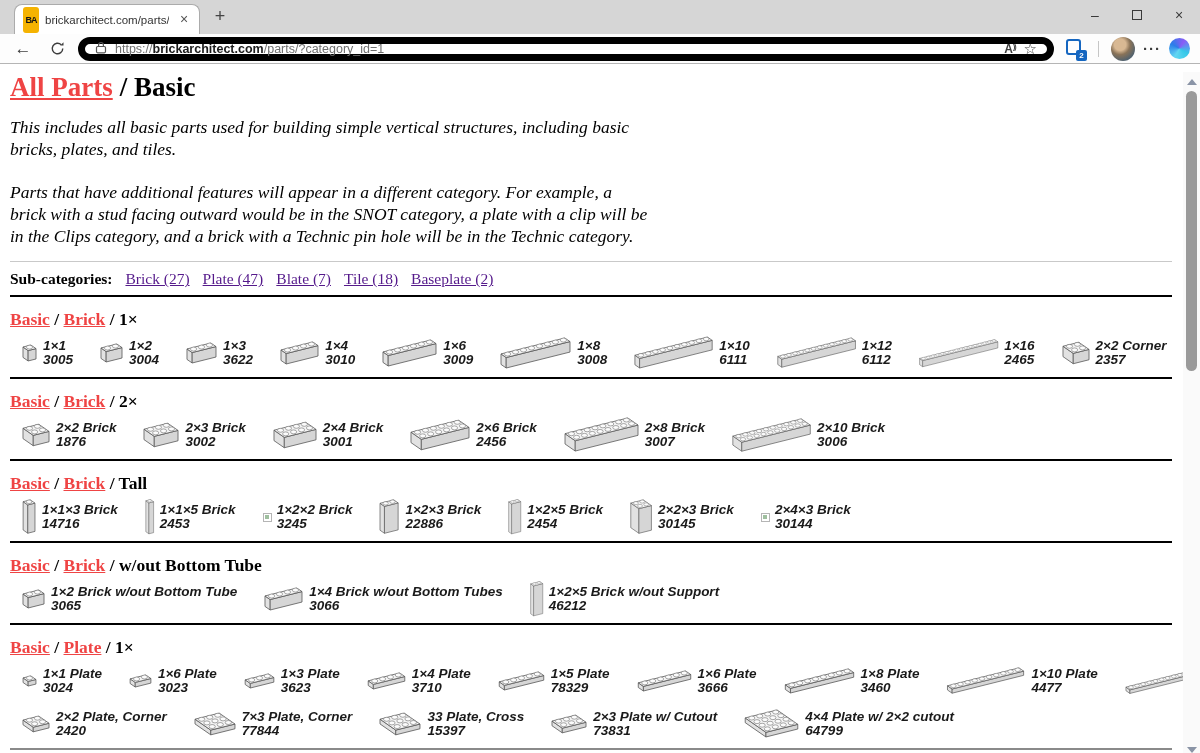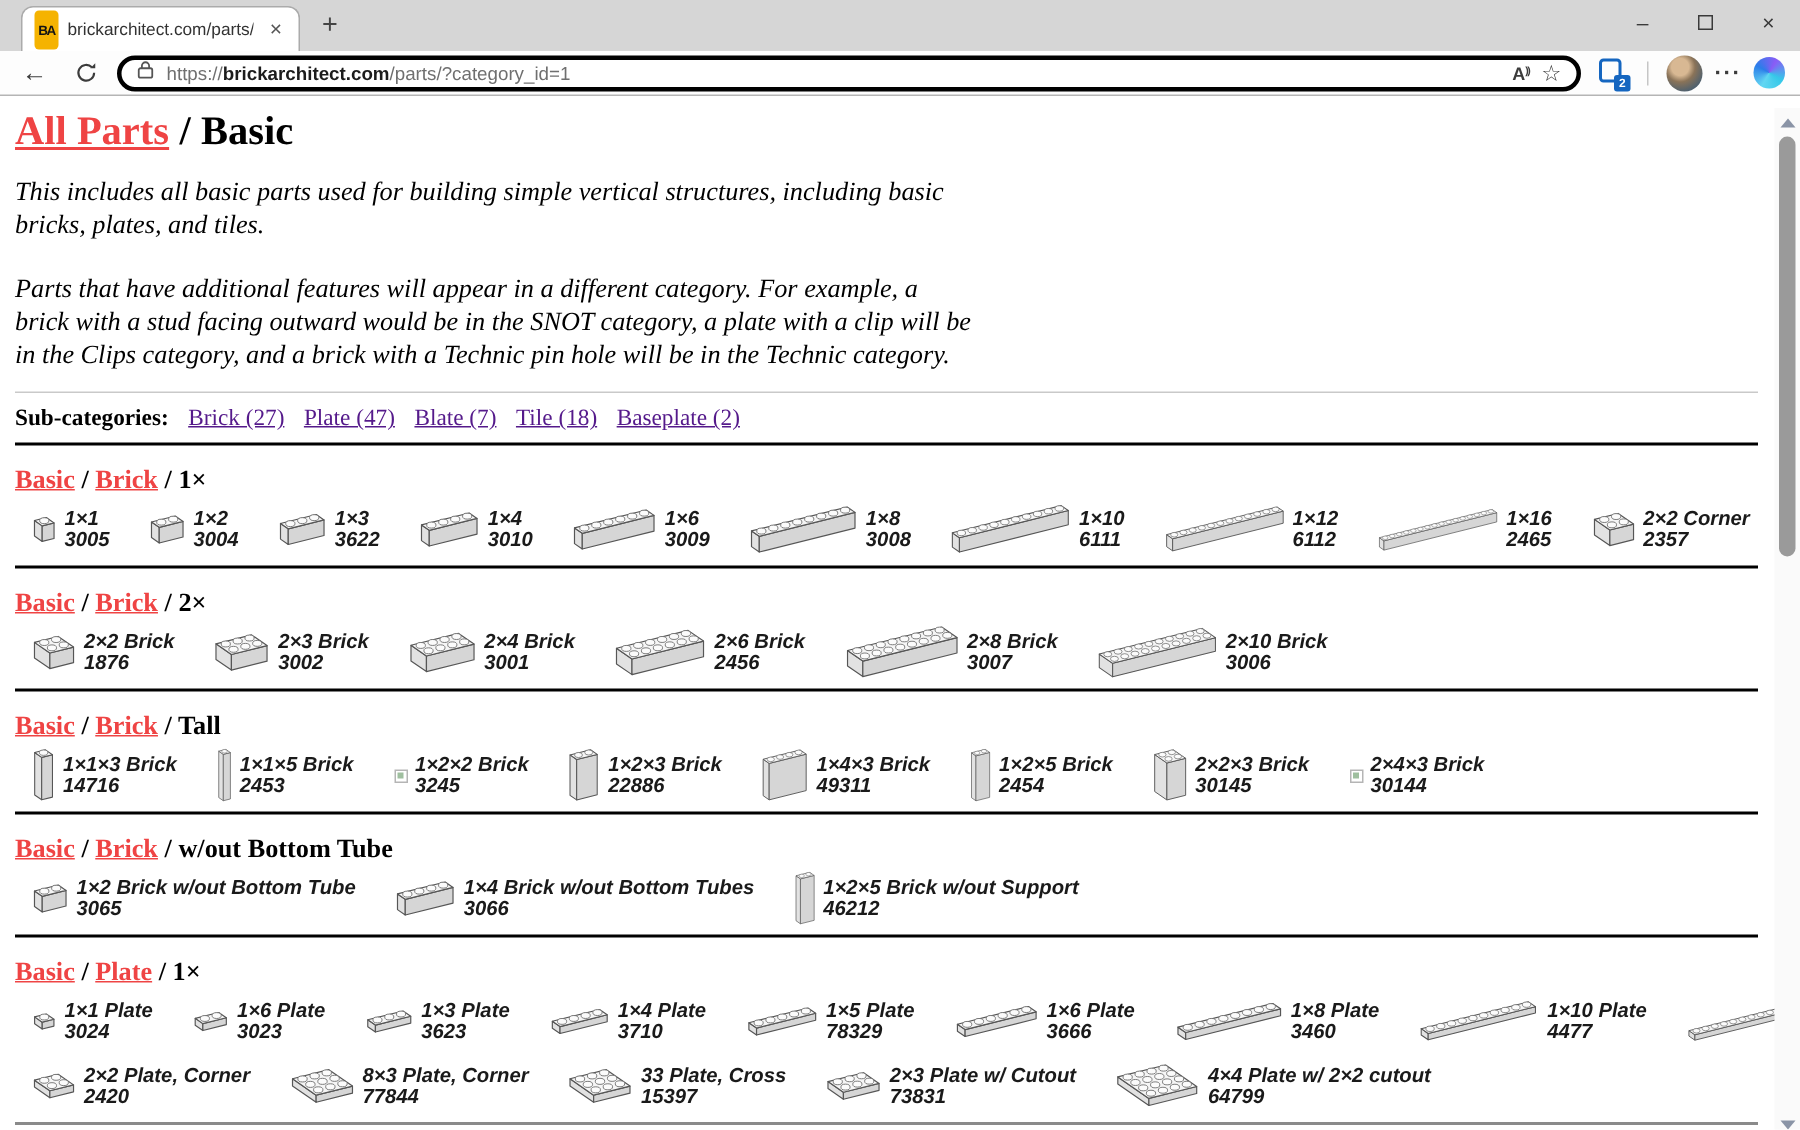--- a/index.html
+++ b/index.html
@@ -20,21 +20,21 @@
             line-height:22px; text-align:center; }
   .win-controls { position:absolute; top:0; right:0; height:30px; display:flex; }
   .win-btn { width:42px; height:30px; display:flex; align-items:center; justify-content:center;
              color:#3a3a3a; font-size:14px; }
   .maxi-box { width:10px; height:10px; border:1px solid #3a3a3a; }
 
   .toolbar { height:30px; background:#fdfdfd; border-bottom:1px solid #b5b5b5; display:flex;
              align-items:center; padding:0 10px; gap:8px; }
   .nav-icon { width:26px; height:24px; display:flex; align-items:center; justify-content:center;
               font-size:17px; color:#3c3c3c; }
-  .addressbar { flex:1; height:24px; background:#fff; border:3px solid #000000; border-radius:13px;
+  .addressbar { flex:1; height:24px; background:#fff; border:7px solid #000000; border-radius:13px;
                 display:flex; align-items:center; padding:0 10px; gap:8px; }
   .url { font-size:12.5px; color:#6f6f6f; white-space:nowrap; }
   .url b { color:#1c1c1c; font-weight:600; }
   .addr-spacer { flex:1; }
   .ra { font-size:12px; color:#3c3c3c; font-weight:600; }
   .ra small { font-size:7px; vertical-align:4px; letter-spacing:-1px; }
   .star { font-size:15px; color:#3c3c3c; }
   .essentials { position:relative; width:20px; height:20px; margin-left:4px; }
   .ess-box { width:15px; height:16px; border:2px solid #1566c0; border-radius:3px; }
   .ess-badge { position:absolute; right:-1px; bottom:-2px; width:11px; height:11px; background:#1566c0;
@@ -545,37 +545,20 @@
                 <ellipse cx="14.6" cy="-1.9" rx="3.1" ry="2.0" fill="#fbfbfb" stroke="#6e6e6e" stroke-width="0.6"></ellipse>
               </svg>
             </span>
             <div class="part-text">
               <div class="part-name">1×2×3 Brick</div>
               <div class="part-num">22886</div>
             </div>
           </div>
           <div class="part-item">
             <span class="part-icon">
-              <svg viewBox="-1 -9 40.2 46.1" width="31" height="36">
-                <polygon points="0.0,0.0 5.2,3.6 5.2,35.1 0.0,31.5" fill="#e2e2e2" stroke="#565656" stroke-width="0.8" stroke-linejoin="round"></polygon>
-                <polygon points="5.2,3.6 37.2,-4.4 37.2,27.1 5.2,35.1" fill="#d6d6d6" stroke="#565656" stroke-width="0.8" stroke-linejoin="round"></polygon>
-                <polygon points="0.0,0.0 32.0,-8.0 37.2,-4.4 5.2,3.6" fill="#f5f5f5" stroke="#565656" stroke-width="0.8" stroke-linejoin="round"></polygon>
-                <ellipse cx="6.6" cy="0.1" rx="3.1" ry="2.0" fill="#fbfbfb" stroke="#6e6e6e" stroke-width="0.6"></ellipse>
-                <ellipse cx="14.6" cy="-1.9" rx="3.1" ry="2.0" fill="#fbfbfb" stroke="#6e6e6e" stroke-width="0.6"></ellipse>
-                <ellipse cx="22.6" cy="-3.9" rx="3.1" ry="2.0" fill="#fbfbfb" stroke="#6e6e6e" stroke-width="0.6"></ellipse>
-                <ellipse cx="30.6" cy="-5.9" rx="3.1" ry="2.0" fill="#fbfbfb" stroke="#6e6e6e" stroke-width="0.6"></ellipse>
-              </svg>
-            </span>
-            <div class="part-text">
-              <div class="part-name">1×4×3 Brick</div>
-              <div class="part-num">49311</div>
-            </div>
-          </div>
-          <div class="part-item">
-            <span class="part-icon">
               <svg viewBox="-1 -5 24.2 63.1" width="14" height="36">
                 <polygon points="0.0,0.0 5.2,3.6 5.2,56.1 0.0,52.5" fill="#e2e2e2" stroke="#565656" stroke-width="0.8" stroke-linejoin="round"></polygon>
                 <polygon points="5.2,3.6 21.2,-0.4 21.2,52.1 5.2,56.1" fill="#d6d6d6" stroke="#565656" stroke-width="0.8" stroke-linejoin="round"></polygon>
                 <polygon points="0.0,0.0 16.0,-4.0 21.2,-0.4 5.2,3.6" fill="#f5f5f5" stroke="#565656" stroke-width="0.8" stroke-linejoin="round"></polygon>
                 <ellipse cx="6.6" cy="0.1" rx="3.1" ry="2.0" fill="#fbfbfb" stroke="#6e6e6e" stroke-width="0.6"></ellipse>
                 <ellipse cx="14.6" cy="-1.9" rx="3.1" ry="2.0" fill="#fbfbfb" stroke="#6e6e6e" stroke-width="0.6"></ellipse>
               </svg>
             </span>
             <div class="part-text">
               <div class="part-name">1×2×5 Brick</div>
@@ -861,21 +844,21 @@
                 <ellipse cx="17.0" cy="7.3" rx="3.1" ry="2.0" fill="#fbfbfb" stroke="#6e6e6e" stroke-width="0.6"></ellipse>
                 <ellipse cx="14.6" cy="-1.9" rx="3.1" ry="2.0" fill="#fbfbfb" stroke="#6e6e6e" stroke-width="0.6"></ellipse>
                 <ellipse cx="19.8" cy="1.7" rx="3.1" ry="2.0" fill="#fbfbfb" stroke="#6e6e6e" stroke-width="0.6"></ellipse>
                 <ellipse cx="25.0" cy="5.3" rx="3.1" ry="2.0" fill="#fbfbfb" stroke="#6e6e6e" stroke-width="0.6"></ellipse>
                 <ellipse cx="22.6" cy="-3.9" rx="3.1" ry="2.0" fill="#fbfbfb" stroke="#6e6e6e" stroke-width="0.6"></ellipse>
                 <ellipse cx="27.8" cy="-0.3" rx="3.1" ry="2.0" fill="#fbfbfb" stroke="#6e6e6e" stroke-width="0.6"></ellipse>
                 <ellipse cx="33.0" cy="3.3" rx="3.1" ry="2.0" fill="#fbfbfb" stroke="#6e6e6e" stroke-width="0.6"></ellipse>
               </svg>
             </span>
             <div class="part-text">
-              <div class="part-name">8×3 Plate, Corner</div>
+              <div class="part-name">7×3 Plate, Corner</div>
               <div class="part-num">77844</div>
             </div>
           </div>
           <div class="part-item">
             <span class="part-icon">
               <svg viewBox="-1 -7 42.6 24.525000000000002" width="43" height="25">
                 <polygon points="0.0,0.0 15.6,10.8 15.6,15.5 0.0,4.7" fill="#e2e2e2" stroke="#565656" stroke-width="0.8" stroke-linejoin="round"></polygon>
                 <polygon points="15.6,10.8 39.6,4.8 39.6,9.5 15.6,15.5" fill="#d6d6d6" stroke="#565656" stroke-width="0.8" stroke-linejoin="round"></polygon>
                 <polygon points="0.0,0.0 24.0,-6.0 39.6,4.8 15.6,10.8" fill="#f5f5f5" stroke="#565656" stroke-width="0.8" stroke-linejoin="round"></polygon>
                 <ellipse cx="6.6" cy="0.1" rx="3.1" ry="2.0" fill="#fbfbfb" stroke="#6e6e6e" stroke-width="0.6"></ellipse>

